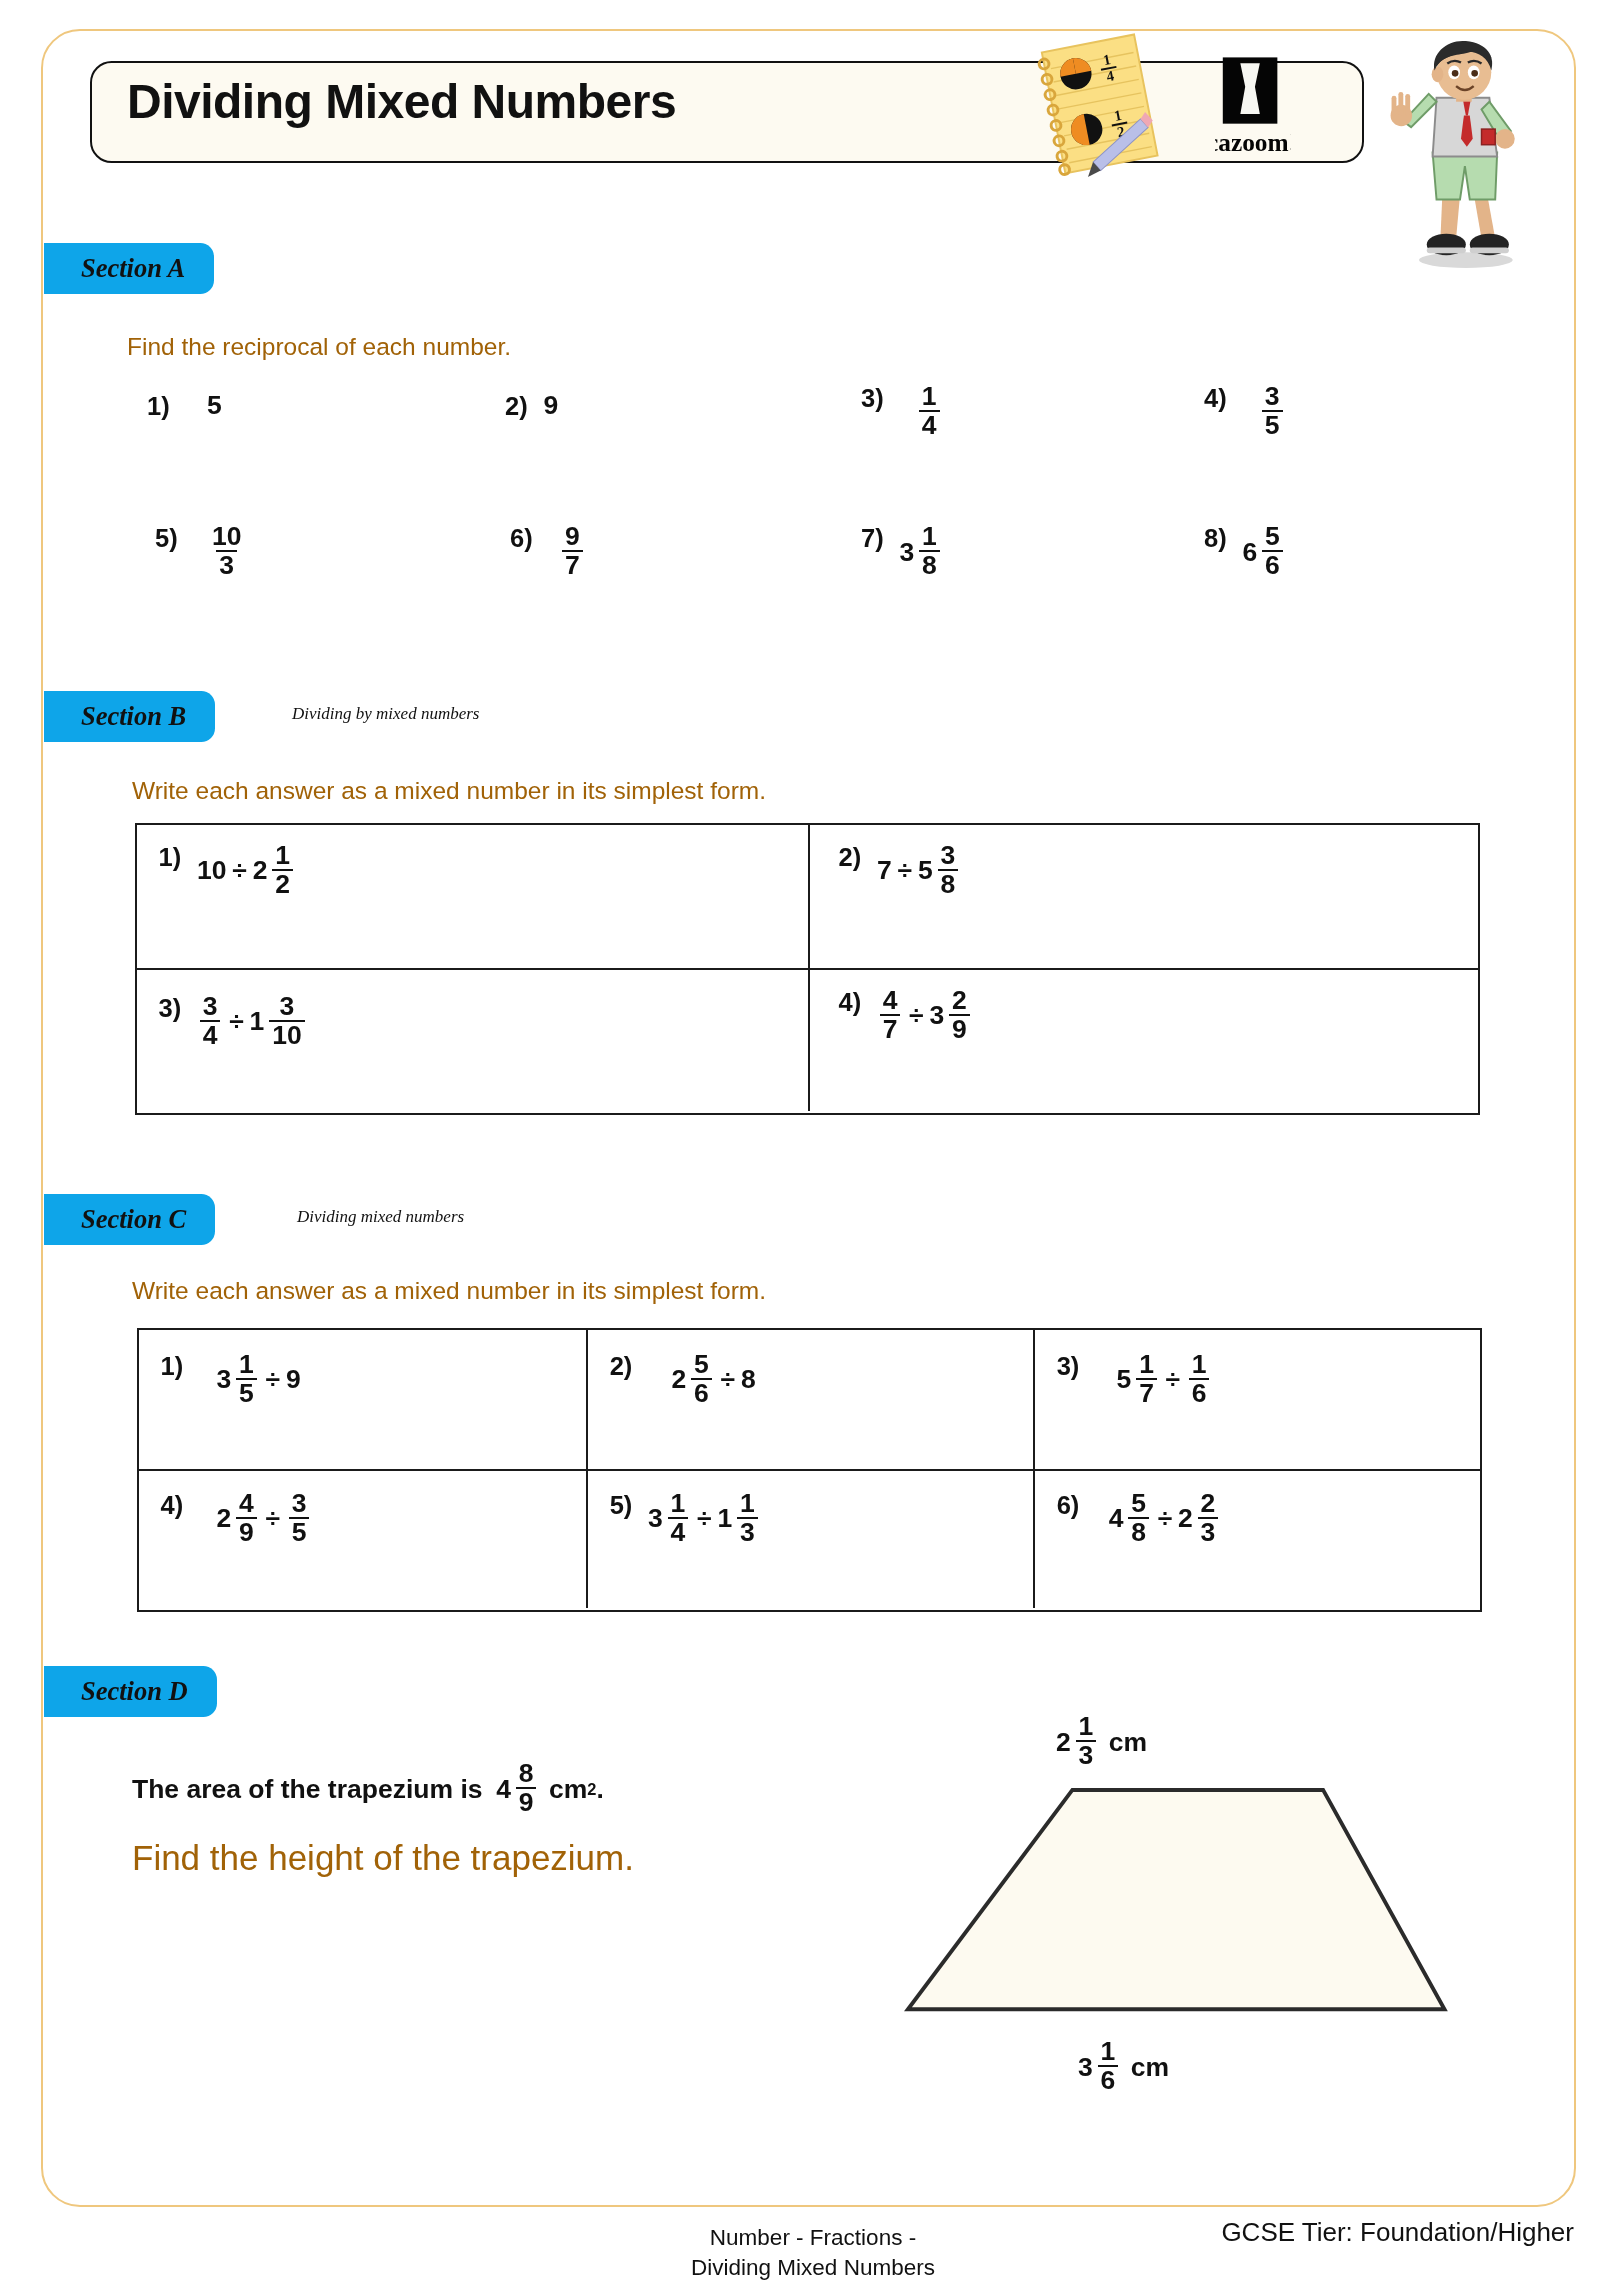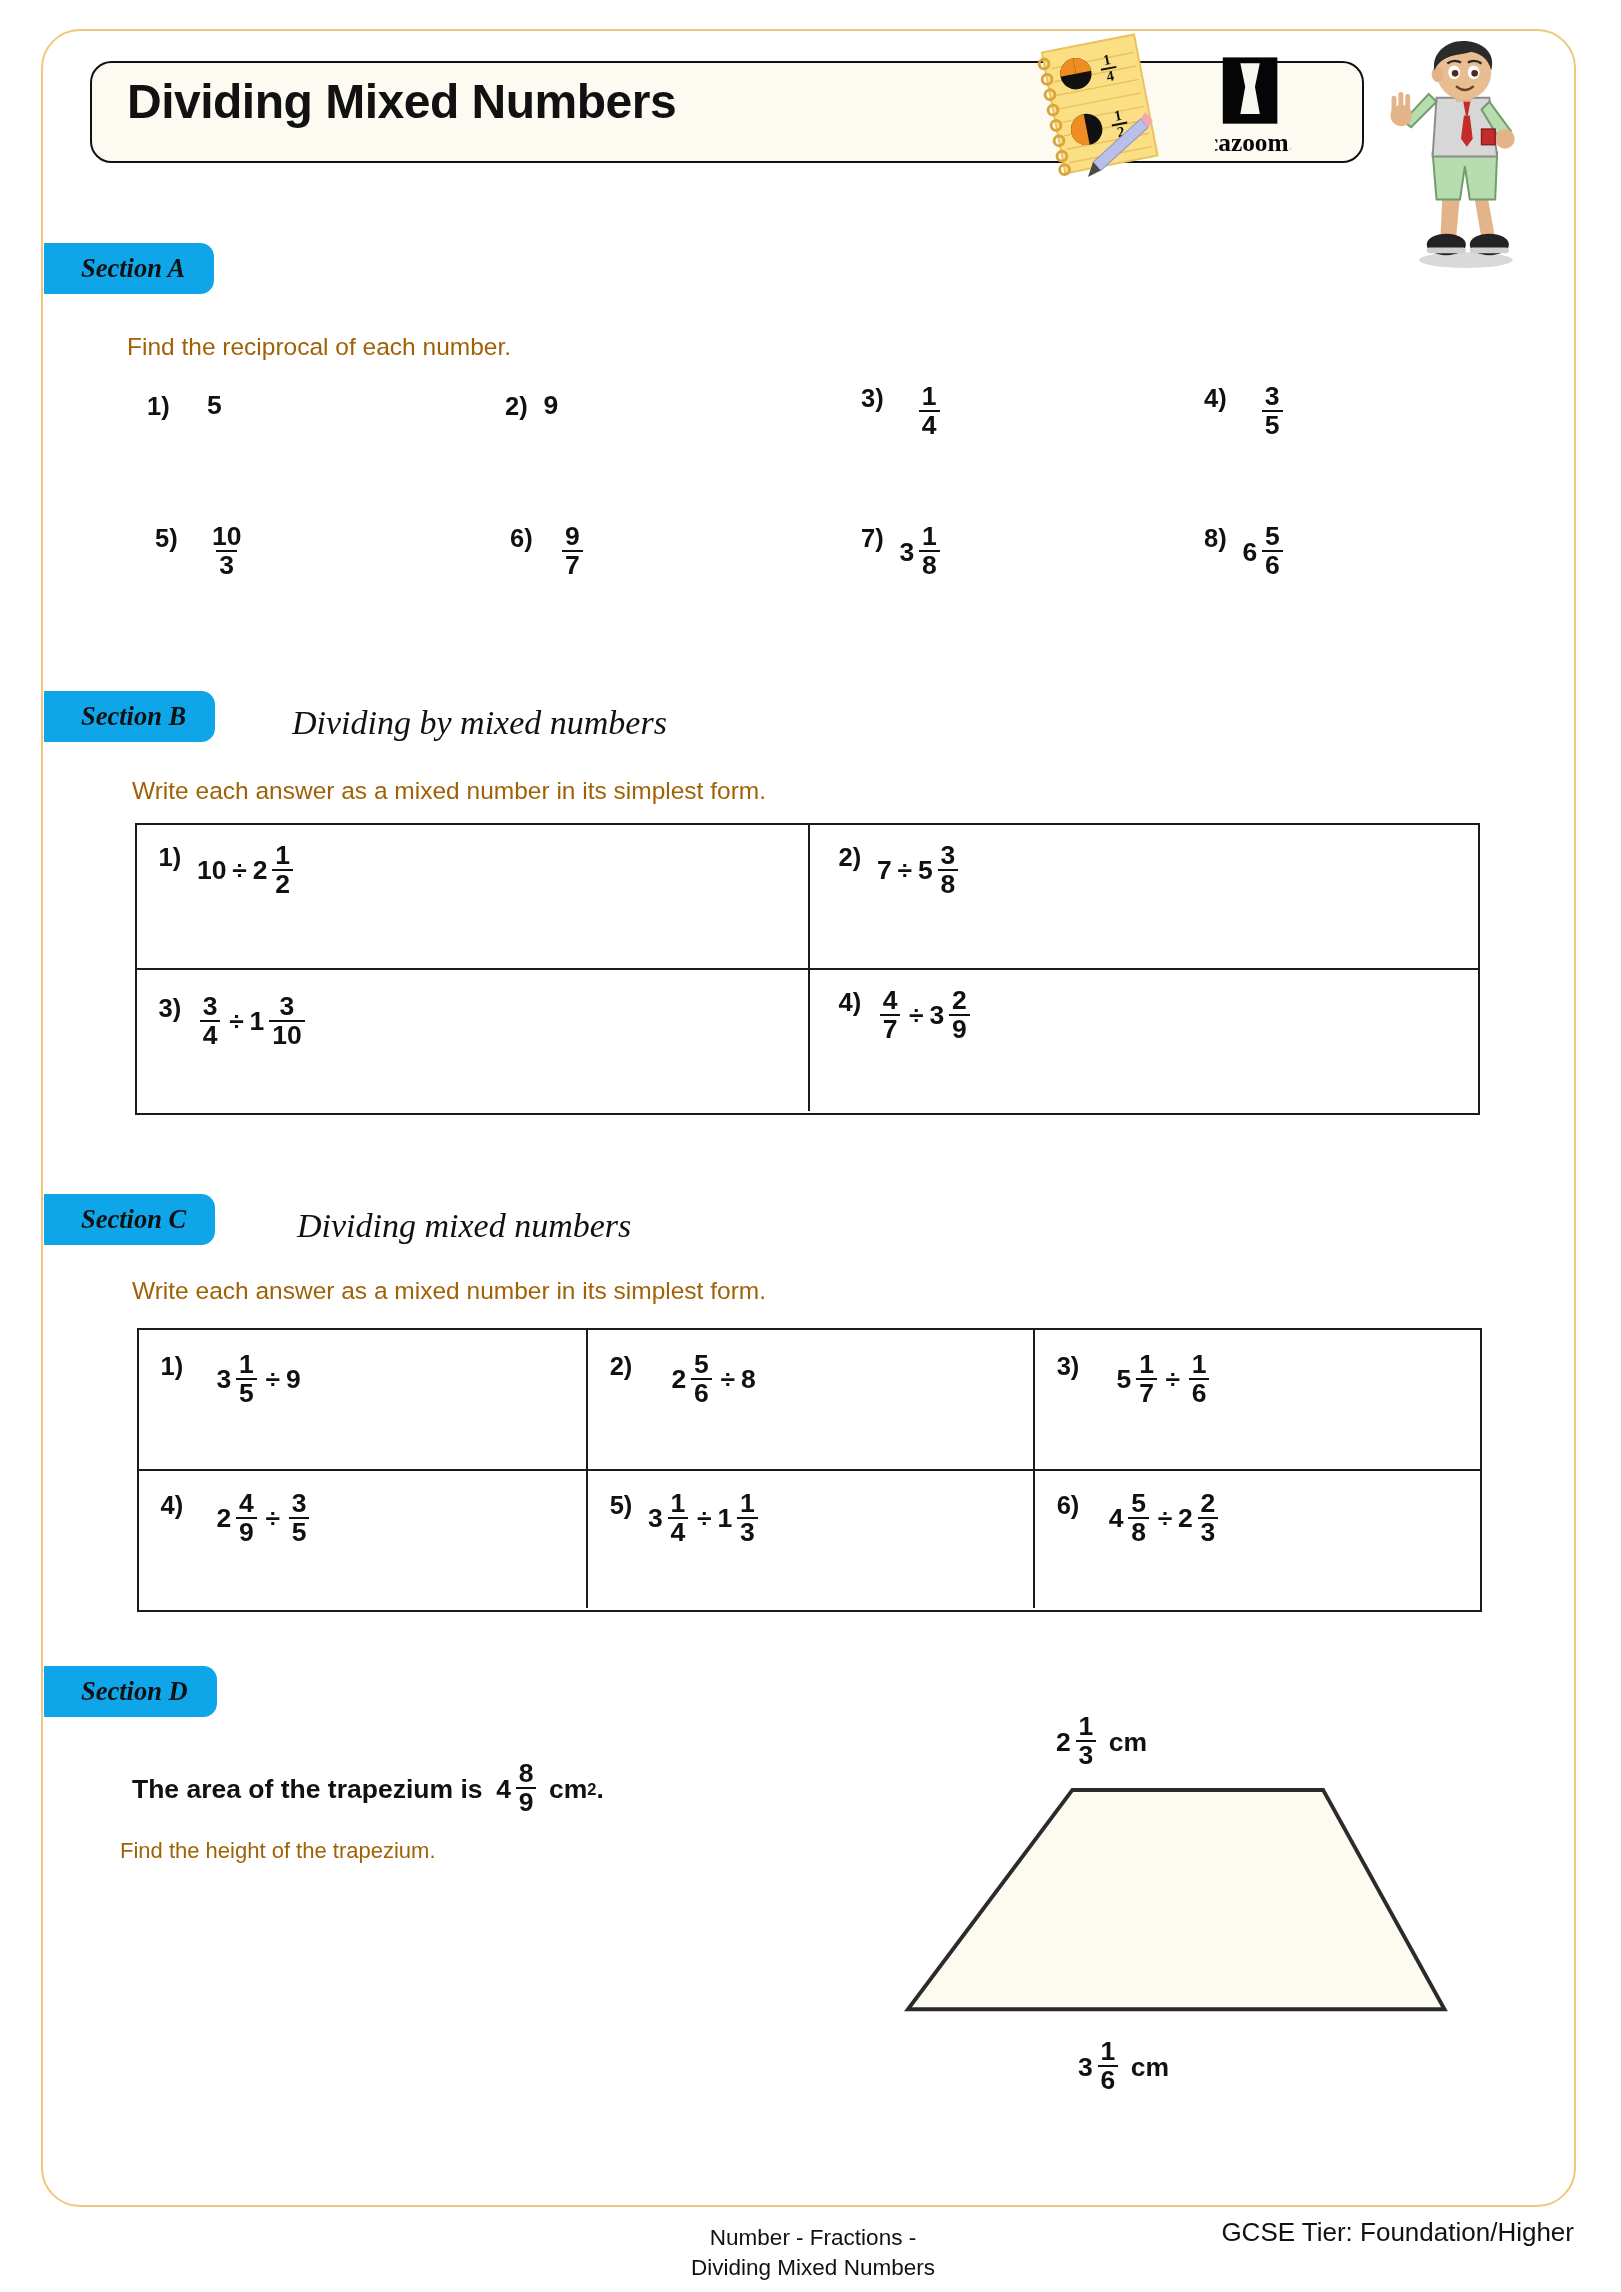--- a/index.html
+++ b/index.html
@@ -102,21 +102,21 @@
     font-family: "Liberation Serif", serif;
     font-weight: bold;
     font-style: italic;
     font-size: 26.5px;
     color: #111111;
   }
   .sec-sub {
     position: absolute;
     font-family: "Liberation Serif", serif;
     font-style: italic;
-    font-size: 34px;
+    font-size: 17px;
     color: #111111;
   }
 
   .instruction {
     position: absolute;
     font-size: 24.5px;
     font-weight: normal;
     color: #a16207;
   }
 
@@ -594,21 +594,21 @@
       <span class="whole" style="margin-left:13.7px;">4</span>
       <span class="frac">
         <span class="num">8</span>
         <span class="den">9</span>
       </span>
       <span style="margin-left:9.8px;">cm</span>
         <span class="sup">2</span>
         <span>.</span>
     </span>
   </div>
-  <div class="instruction" style="left:120px; top:1838px; font-size:22px;">Find the height of the trapezium.</div>
+  <div class="instruction" style="left:132px; top:1838px; font-size:35px;">Find the height of the trapezium.</div>
 
   <div class="trap-wrap">
     <div class="trap-label" style="left:174px; top:3.9px;">
       <span class="expr">
         <span class="whole">2</span>
         <span class="frac">
           <span class="num">1</span>
           <span class="den">3</span>
         </span>
         <span style="margin-left:9.8px;">cm</span>

